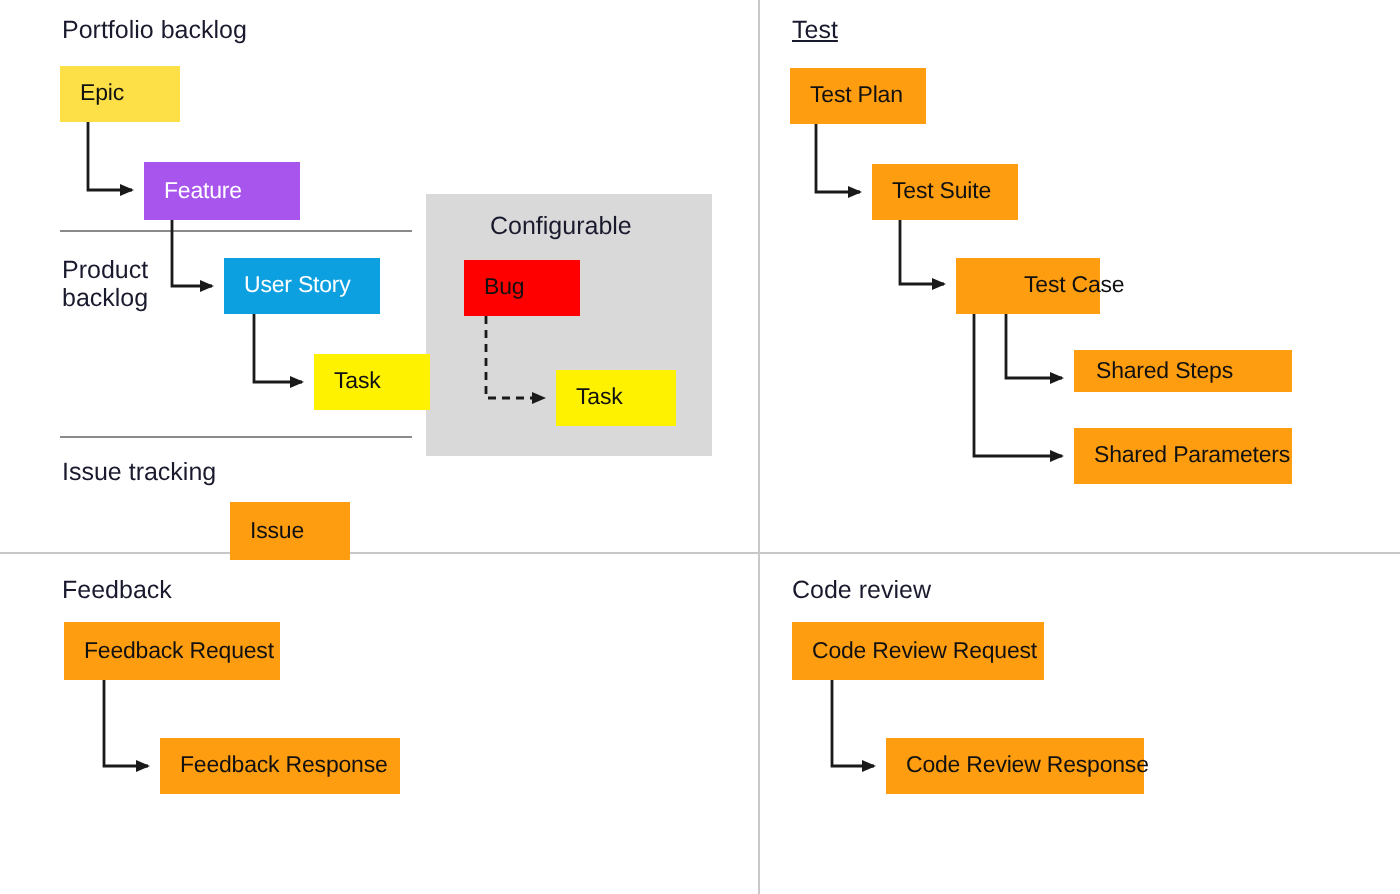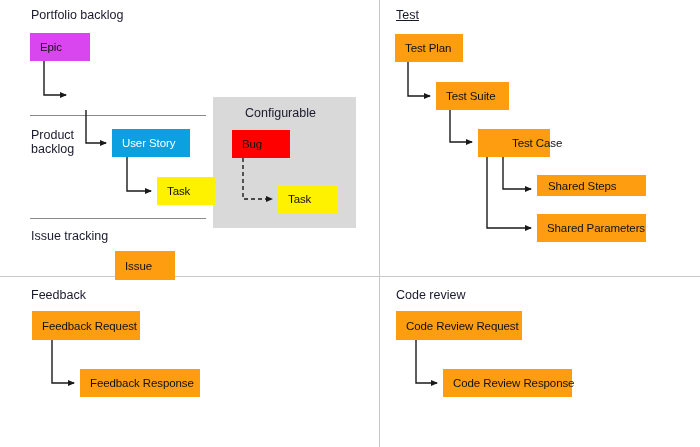--- a/index.html
+++ b/index.html
@@ -114,22 +114,23 @@
 
     <path d="M503,157 L503,189 L531,189" fill="none" stroke="#1a1a1a" stroke-width="1.4" marker-end="url(#arrow)"></path>
 
     <path d="M487,157 L487,228 L531,228" fill="none" stroke="#1a1a1a" stroke-width="1.4" marker-end="url(#arrow)"></path>
 
     <path d="M52,340 L52,383 L74,383" fill="none" stroke="#1a1a1a" stroke-width="1.4" marker-end="url(#arrow)"></path>
 
     <path d="M416,340 L416,383 L437,383" fill="none" stroke="#1a1a1a" stroke-width="1.4" marker-end="url(#arrow)"></path>
   </svg>
 
-  <div class="node" style="left:30px; top:33px; width:60px; height:28px; background:#d946ef;">Epic</div>
+  <div class="node" style="left:30px; top:33px; width:60px; height:28px; background:#fde047;">Epic</div>
 
+  <div class="node light-text" style="left:72px; top:81px; width:78px; height:29px; background:#A855ED;">Feature</div>
 
   <div class="node light-text" style="left:112px; top:129px; width:78px; height:28px; background:#0CA0E0;">User Story</div>
 
   <div class="node" style="left:157px; top:177px; width:58px; height:28px; background:#FFF200;">Task</div>
 
   <div class="node" style="left:115px; top:231px; width:60px; height:29px; background:#FF9D10;margin-top:20px;">Issue</div>
 
   <div class="node" style="left:232px; top:130px; width:58px; height:28px; background:#FF0000;">Bug</div>
 
   <div class="node" style="left:278px; top:185px; width:60px; height:28px; background:#FFF200;">Task</div>

